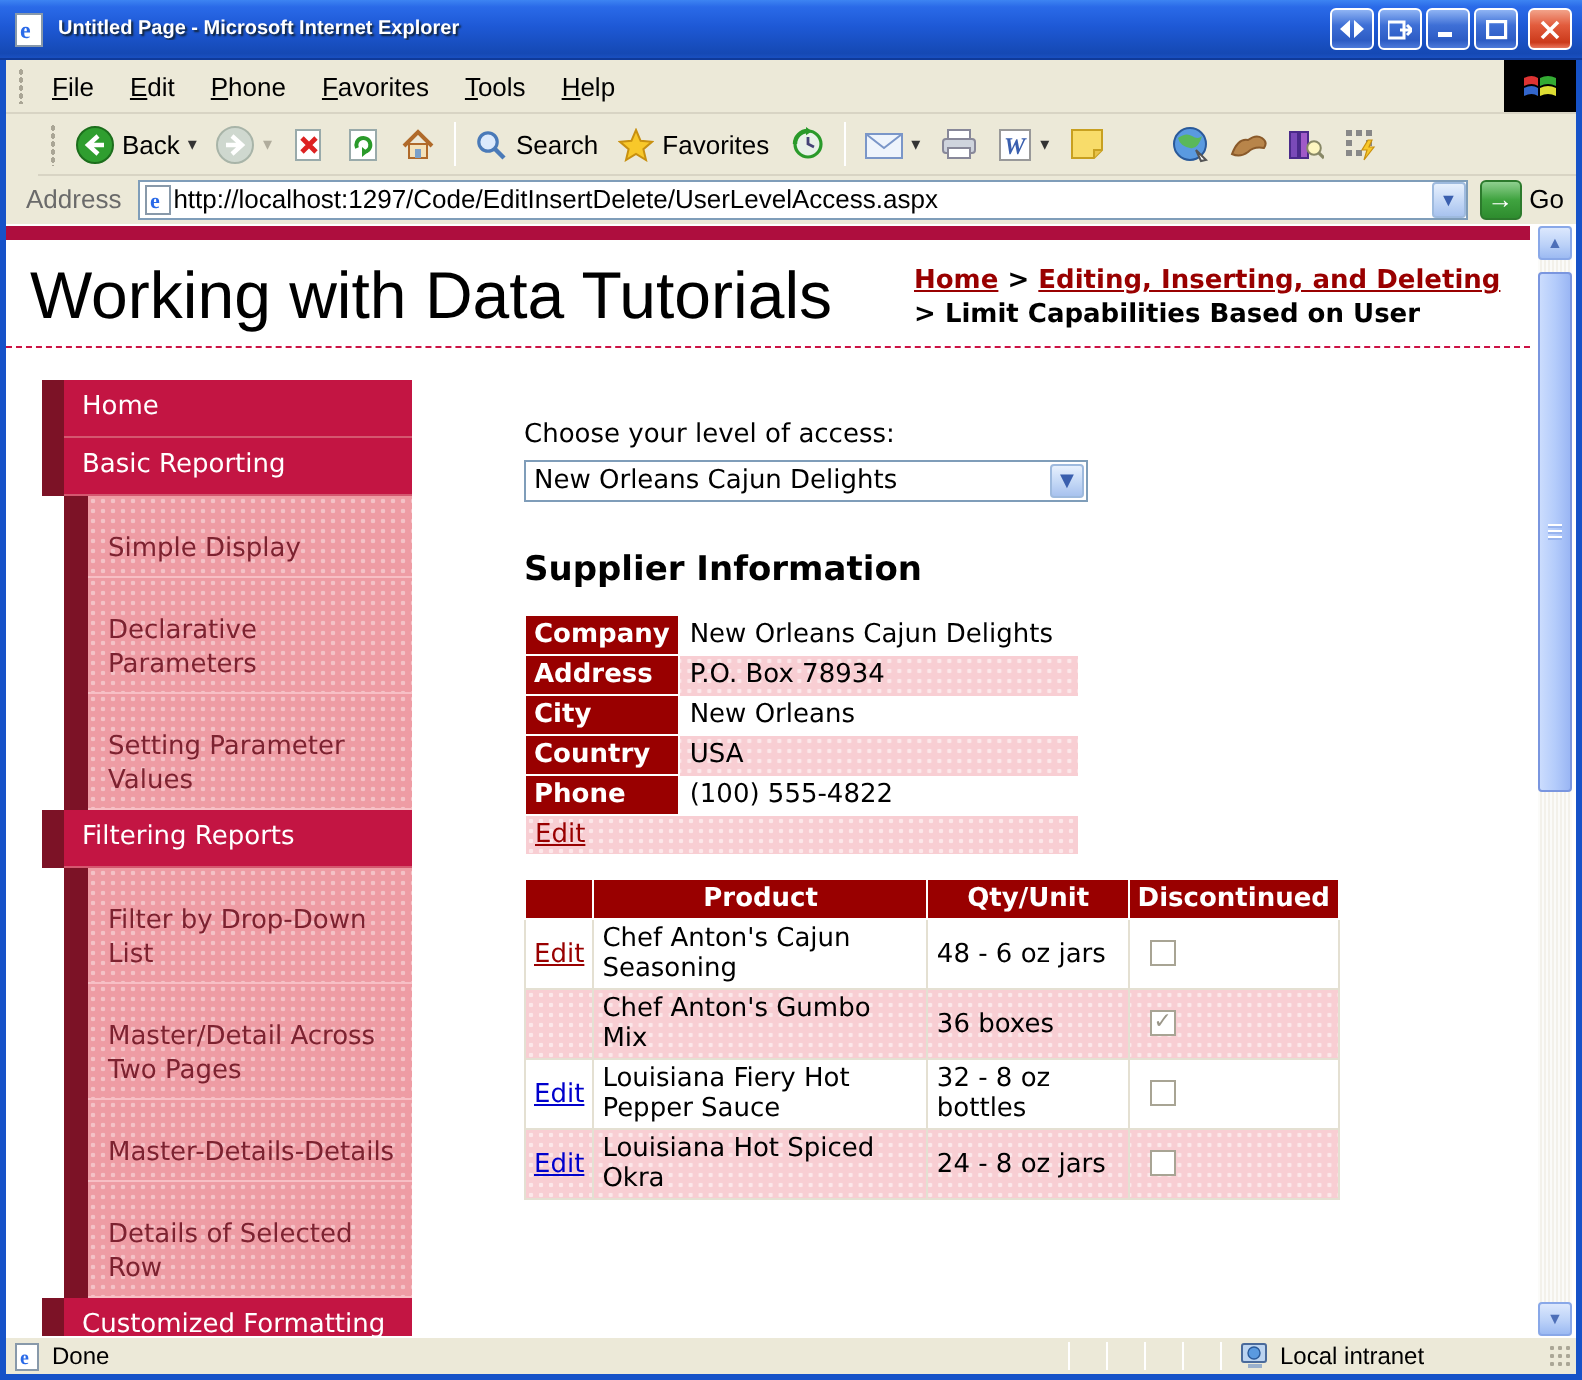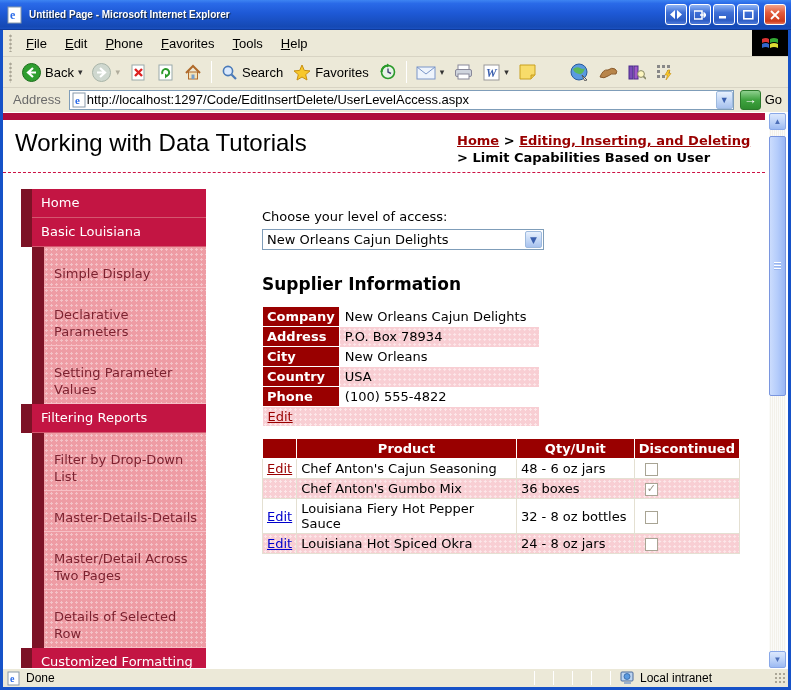--- a/index.html
+++ b/index.html
@@ -27,21 +27,21 @@
   .menubar { height:27px; display:flex; align-items:center; font-size:13px; color:#000;
     border-bottom:1px solid #d8d4c4; position:relative; padding-left:4px; }
   .grip { width:3px; height:70%; margin:0 5px 0 2px;
     background-image:radial-gradient(#aaa696 1px, transparent 1.2px); background-size:3px 4px; }
   .menu-item { padding:3px 9px; }
   .menu-item::first-letter { text-decoration:underline; }
   .winflag { position:absolute; right:0; top:0; width:36px; height:26px; background:#000;
     display:flex; align-items:center; justify-content:center; }
 
   .toolbar { height:31px; display:flex; align-items:center; font-size:13px;
-    border-bottom:1px solid #d8d4c4; padding-left:4px; }
+    border-bottom:1px solid #d8d4c4; padding-left:4px;margin-left:16px; }
   .tbtn { display:flex; align-items:center; gap:4px; padding:3px 5px; border-radius:3px; }
   .tsep { width:1px; height:22px; background:#cdc9b8; border-right:1px solid #fff; margin:0 4px; }
   .caret { font-size:9px; color:#333; }
   .caret.dis { color:#b0ac9c; }
   .tgap { width:24px; }
 
   .addressbar { height:25px; display:flex; align-items:center; padding:2px 6px 3px 6px;
     border-bottom:1px solid #fff; font-size:13px; }
   .addr-label { color:#6a6a6a; margin:0 8px 0 4px; }
   .addr-field { flex:1; height:20px; background:#fff; border:1px solid #7F9DB9; display:flex; align-items:center; padding-left:2px; }
@@ -55,21 +55,21 @@
   .go-label { font-size:13px; }
 
   
   .viewport { position:relative; height:555px; background:#fff; overflow:hidden; }
   .page { position:absolute; left:0; top:0; right:23px; bottom:0; overflow:hidden;
     font-family:"DejaVu Sans", sans-serif; }
   .redbar { height:7px; background:#AE0E3E; }
 
   .pagehead { display:flex; justify-content:space-between; padding:9px 8px 6px 12px;
     border-bottom:1px dashed #cc1144; }
-  .site-title { font-family:"Liberation Sans", sans-serif; font-size:24px; color:#000; letter-spacing:0; }
+  .site-title { font-family:"Liberation Sans", sans-serif; font-size:33px; color:#000; letter-spacing:0; }
   .breadcrumb { width:300px; font-size:13px; font-weight:bold; line-height:17px; color:#000; padding-top:3px; }
   .breadcrumb a { color:#990000; }
 
   .cols { display:flex; margin-top:16px; }
 
   
   .nav { width:185px; margin-left:18px; flex:0 0 auto; font-size:13px; line-height:17px; }
   .lvl1 { display:flex; }
   .lvl1 .block { width:11px; background:#7C1226; flex:0 0 auto; }
   .lvl1 .bar { flex:1; background:#C31543; color:#fff; padding:5px 8px 6px 9px; border-bottom:1px solid #d4576f; }
@@ -92,21 +92,21 @@
 
   table { border-collapse:collapse; font-size:13px; margin-top:12px; }
   .sup-table th { background:#990000; color:#fff; text-align:left; font-weight:bold;
     padding:2px 4px; border:1px solid #fff; width:74px; }
   .sup-table td { padding:2px 5px; white-space:nowrap; width:200px; }
   .pinkrow { background:#F8CED3;
     background-image:radial-gradient(rgba(255,255,255,.5) 1px, rgba(0,0,0,0) 1.3px); background-size:5px 5px; }
   a.lred { color:#990000; }
   a.lblue { color:#0000CC; }
 
-  .prod-table { width:478px; border:1px solid #c8c4b4; }
+  .prod-table { width:408px; border:1px solid #c8c4b4; }
   .prod-table th { background:#990000; color:#fff; font-weight:bold; padding:2px 4px; border:1px solid #fff; }
   .prod-table td { padding:2px 4px; border:1px solid #e4e0d2; vertical-align:middle; }
   .col-edit { width:31px; }
   .col-prod { width:223px; }
   .col-qty  { width:119px; }
   .col-disc { width:105px; }
   .cb { width:13px; height:13px; border:1px solid #a8a494; background:#fff; display:inline-block;
     position:relative; margin-left:6px; vertical-align:middle; }
   .cb.checked::after { content:"✓"; position:absolute; left:1px; top:-2px; font-size:11px; color:#9a9688; }
 
@@ -354,21 +354,21 @@
 
         <div class="cols">
 
           <div class="nav">
             <div class="lvl1">
               <div class="block"></div>
               <div class="bar">Home</div>
             </div>
             <div class="lvl1">
               <div class="block"></div>
-              <div class="bar">Basic Louisiana</div>
+              <div class="bar">Basic Reporting</div>
             </div>
             <div class="lvl2">
               <div class="strip"></div>
               <div class="bar">Simple Display</div>
             </div>
             <div class="lvl2">
               <div class="strip"></div>
               <div class="bar">Declarative Parameters</div>
             </div>
             <div class="lvl2">
@@ -378,25 +378,25 @@
             <div class="lvl1">
               <div class="block"></div>
               <div class="bar">Filtering Reports</div>
             </div>
             <div class="lvl2">
               <div class="strip"></div>
               <div class="bar">Filter by Drop-Down List</div>
             </div>
             <div class="lvl2">
               <div class="strip"></div>
+              <div class="bar">Master/Detail Across Two Pages</div>
+            </div>
+            <div class="lvl2">
+              <div class="strip"></div>
               <div class="bar">Master-Details-Details</div>
-            </div>
-            <div class="lvl2">
-              <div class="strip"></div>
-              <div class="bar">Master/Detail Across Two Pages</div>
             </div>
             <div class="lvl2">
               <div class="strip"></div>
               <div class="bar">Details of Selected Row</div>
             </div>
             <div class="lvl1">
               <div class="block"></div>
               <div class="bar">Customized Formatting</div>
             </div>
             <div class="lvl2">

